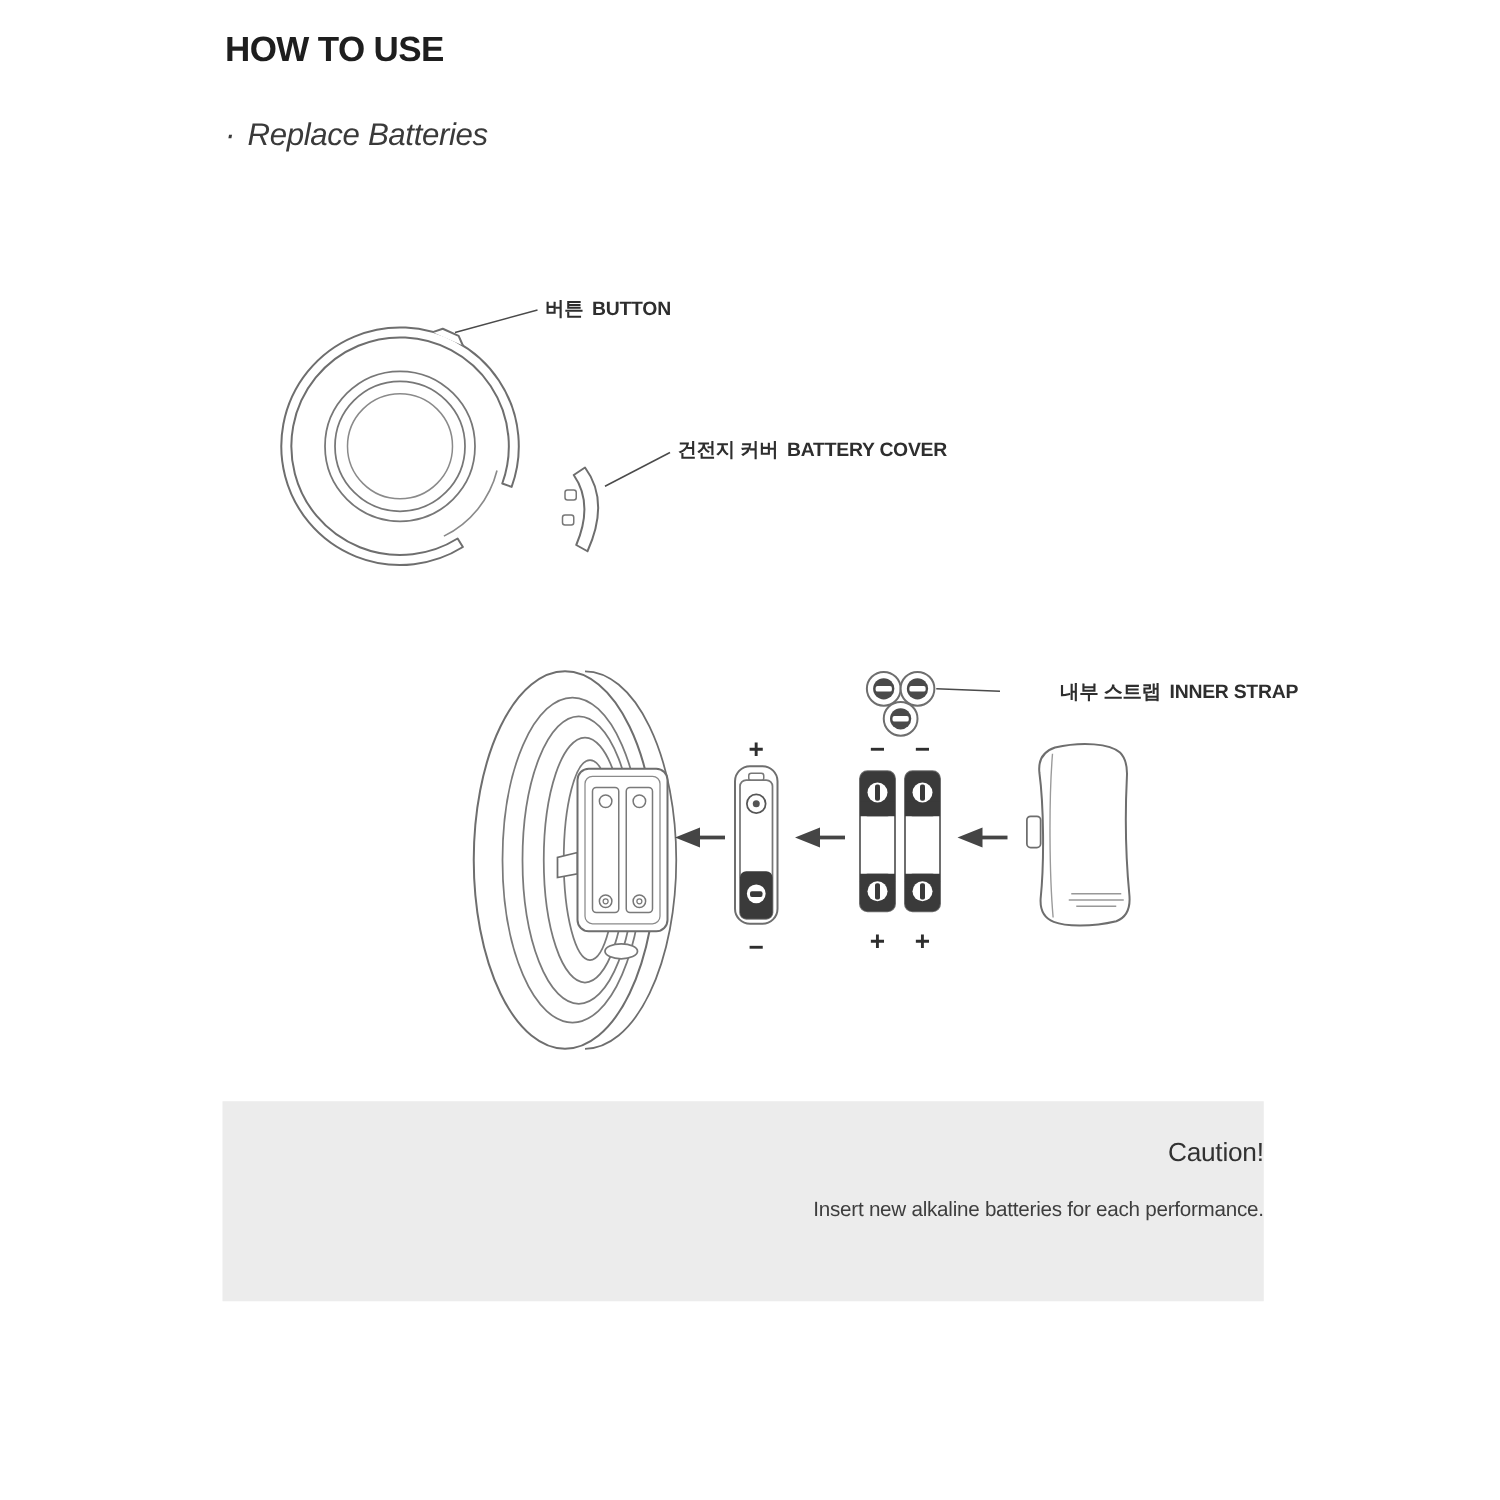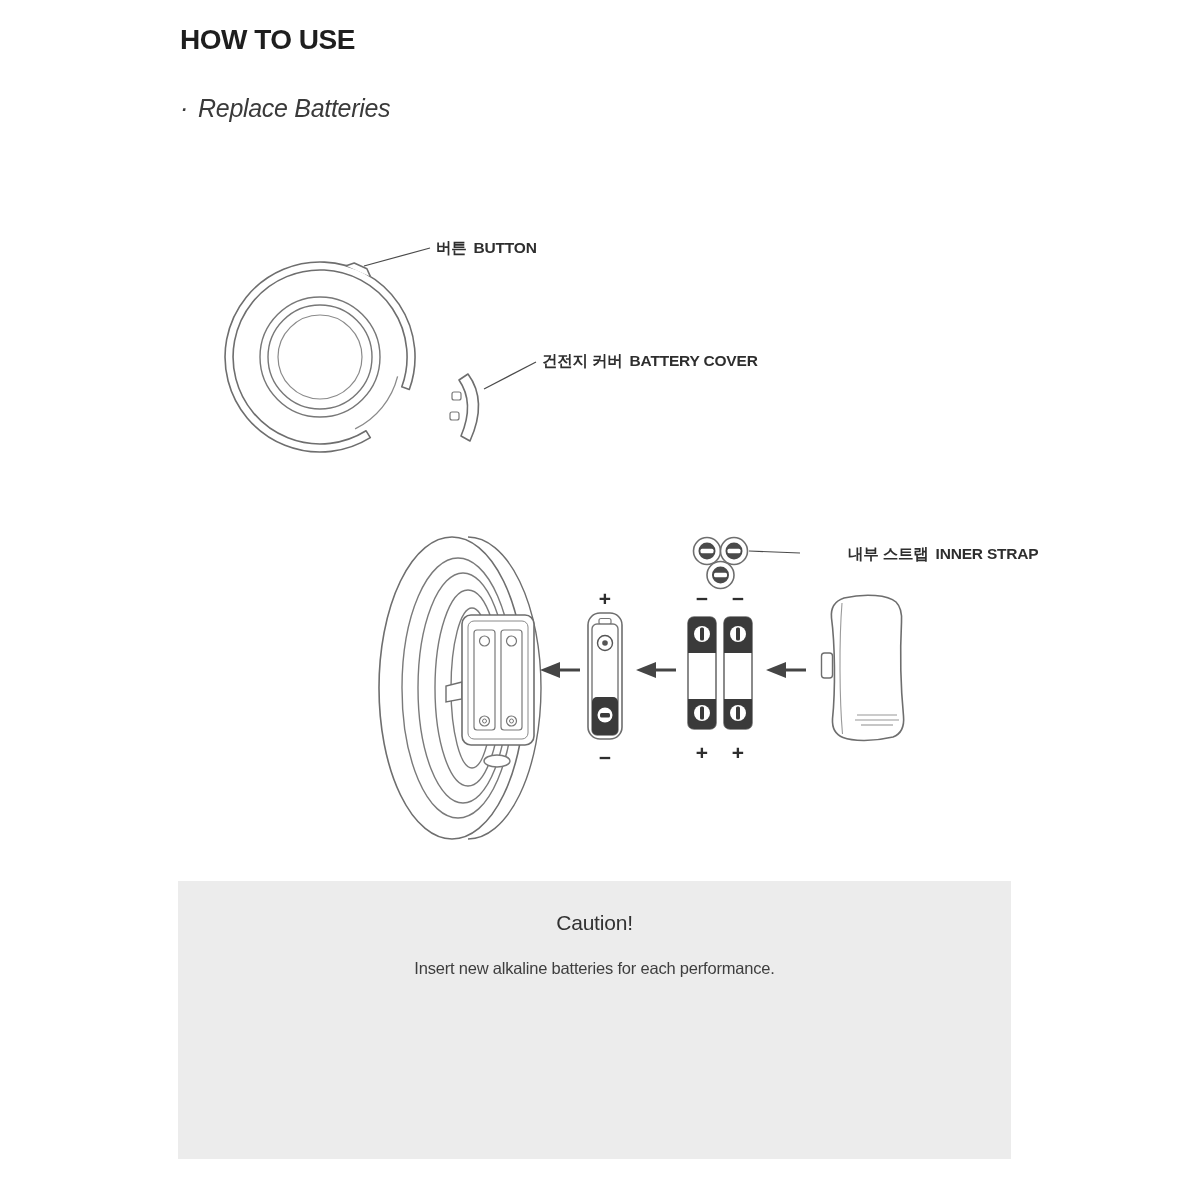--- a/index.html
+++ b/index.html
@@ -24,22 +24,22 @@
   }
   svg.art { position:absolute; left:0; top:0; pointer-events:none;
     font-family:"Liberation Sans", sans-serif; }
   .callout { font-size:15.5px; color:#2e2e2e; white-space:nowrap; letter-spacing:-0.2px; line-height:24px; }
   .callout .ko { font-weight:700; margin-right:7px; }
   .callout .en { font-weight:700; }
   .callout-button { left:436px; top:236px; }
   .callout-cover  { left:542px; top:349px; }
   .callout-strap  { left:808px; top:542px;margin-left:40px; }
   .caution-box {
-    left:178px; top:881px; width:833px; height:278px; background:#ececec;
-    text-align:center;
+    left:178px; top:881px; width:833px; height:160px; background:#ececec;
+    text-align:right;
   }
   .caution-title {
     padding-top:30px; font-size:21px; font-weight:500; color:#323232;
     letter-spacing:-0.2px;
   }
   .caution-lines { margin-top:22px; font-size:16.5px; line-height:23.5px;
     color:#3e3e3e; letter-spacing:-0.2px; }
   .sign-text { font-size:21px; font-weight:600; fill:#2e2e2e; }
 </style>
 </head>

